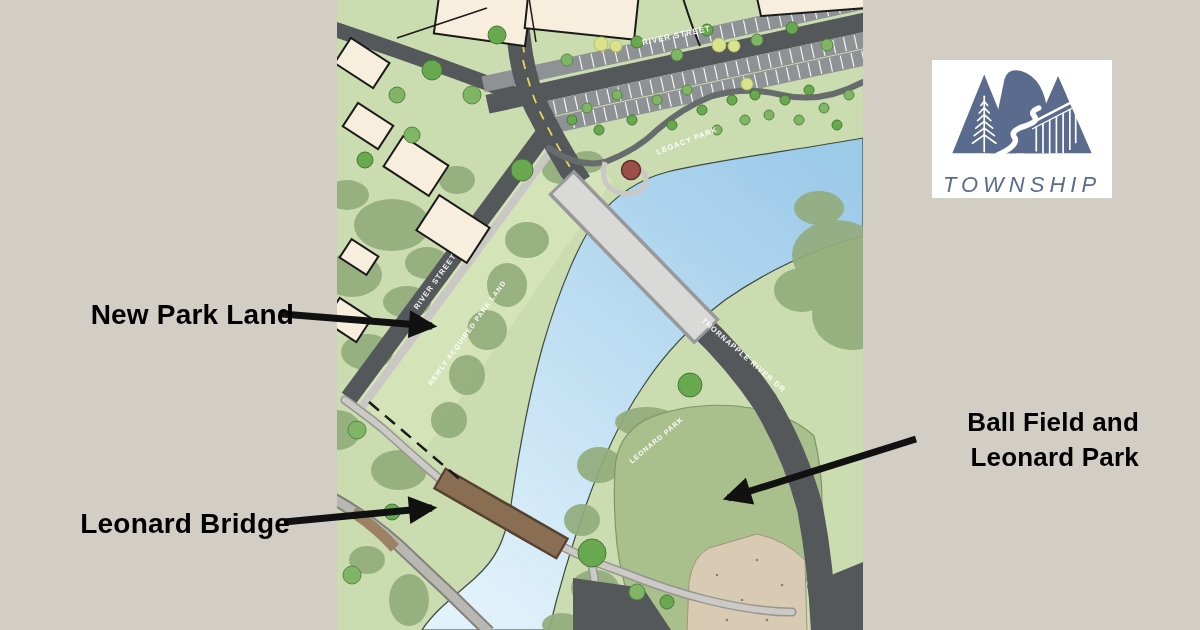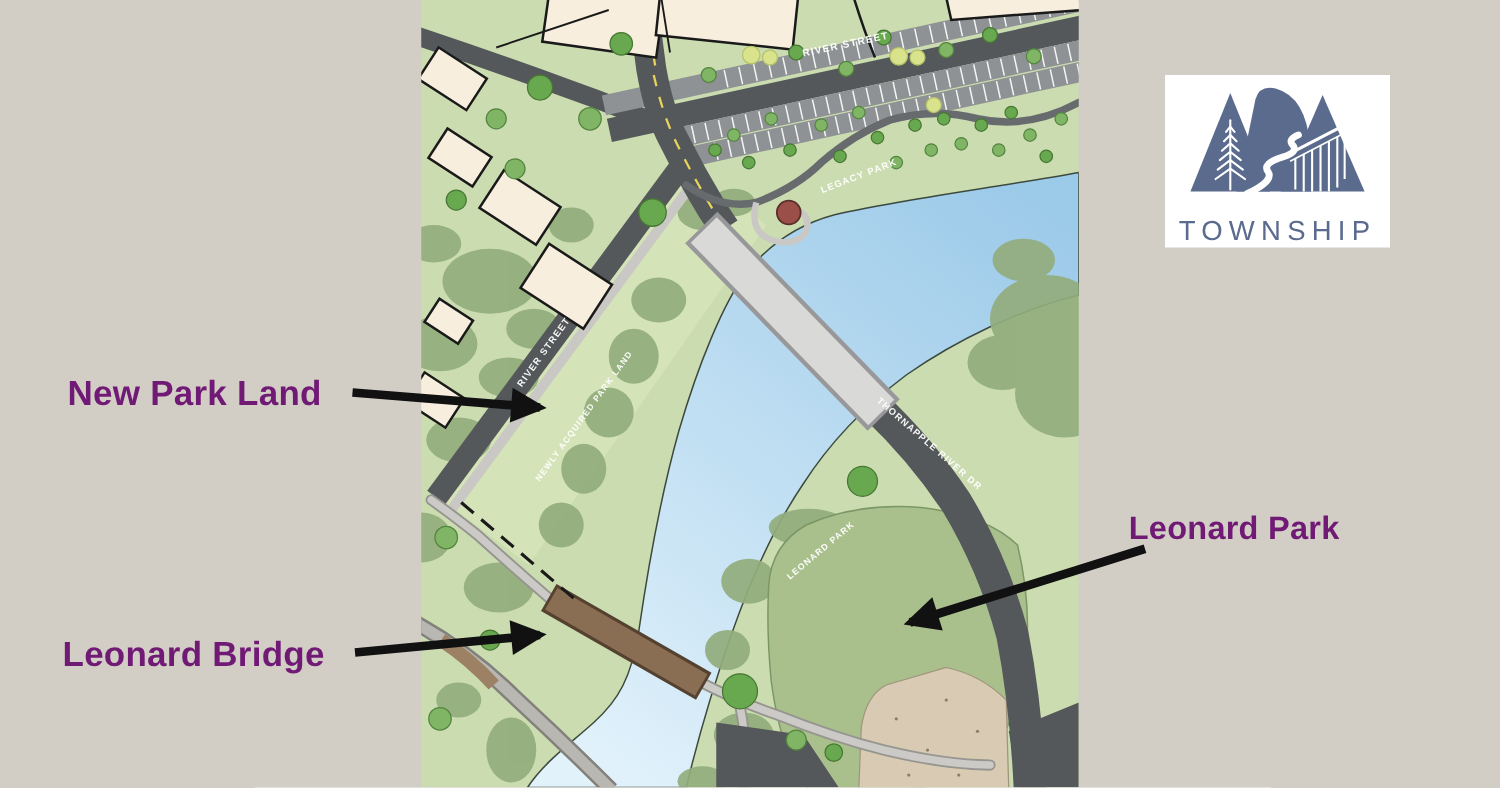--- a/index.html
+++ b/index.html
@@ -1,27 +1,27 @@
 <!DOCTYPE html>
 <html><head>
 <meta charset="utf-8">
 <style>
   html,body{margin:0;padding:0;}
   body{font-family:"Liberation Sans",sans-serif;}
   .stage{position:relative;width:1200px;height:630px;background:#d2cec6;overflow:hidden;}
   .map-wrap{position:absolute;left:337px;top:0;width:526px;height:630px;}
   .map-wrap svg{display:block;}
   .arrows{position:absolute;left:0;top:0;width:1200px;height:630px;pointer-events:none;}
-  .callout{position:absolute;color:#701a75;font-weight:700;text-align:left;letter-spacing:.2px;}
+  .callout{position:absolute;color:#000000;font-weight:700;text-align:right;letter-spacing:.2px;}
   .callout.l1{left:54px;top:299px;width:240px;font-size:28px;line-height:32px;}
   .callout.l2{left:50px;top:508px;width:240px;font-size:28px;line-height:32px;}
   .callout.l3{left:903px;top:405px;width:236px;font-size:26px;line-height:35px;}
   .logo-box{position:absolute;left:932px;top:60px;width:180px;height:138px;background:#ffffff;
     display:flex;flex-direction:column;align-items:center;justify-content:flex-start;padding-top:6px;box-sizing:border-box;}
-  .logo-word{color:#5a6b8e;font-size:22px;letter-spacing:5px;margin-top:12px;font-weight:400;}
+  .logo-word{color:#5a6b8e;font-size:22px;letter-spacing:5px;margin-top:12px;font-weight:400;font-style:italic;}
   
   .road{fill:none;stroke:#55585b;}
   .trail{fill:none;stroke:#686b6e;stroke-width:6;stroke-linecap:round;}
   .path-o{fill:none;stroke:#97958f;stroke-width:9;stroke-linecap:round;}
   .path-i{fill:none;stroke:#cbcac6;stroke-width:6;stroke-linecap:round;}
   .bldg{fill:#f7eedd;stroke:#1a1a1a;stroke-width:2;}
   .mass{fill:#93ad7d;opacity:.92;}
   .tree{fill:#68a84e;stroke:#477734;stroke-width:1;}
   .tree2{fill:#7fb564;stroke:#548540;stroke-width:1;}
   .ytree{fill:#d9e38c;stroke:#b7c26a;stroke-width:1;}
@@ -249,20 +249,21 @@
     <g stroke="#111111" stroke-width="7" fill="none">
       <path d="M 282,314 L 432,326" marker-end="url(#ah)"></path>
       <path d="M 284,522 L 432,508" marker-end="url(#ah)"></path>
       <path d="M 916,439 L 728,498" marker-end="url(#ah)"></path>
     </g>
   </svg>
 
   <div class="callout l1">New Park Land</div>
   <div class="callout l2">Leonard Bridge</div>
   <div class="callout l3">
+    <div>Ball Field and</div>
     <div>Leonard Park</div>
   </div>
 
   <div class="logo-box">
     <svg width="150" height="100" viewBox="0 0 170 112">
       <g>
         <polygon points="2,104 40,10 78,104" fill="#5a6b8e"></polygon>
         <path d="M 46,104 L 64,16 Q 68,2 84,6 Q 112,14 116,60 L 117,104 Z" fill="#5a6b8e"></path>
         <polygon points="88,104 128,12 168,104" fill="#5a6b8e"></polygon>
       </g>

